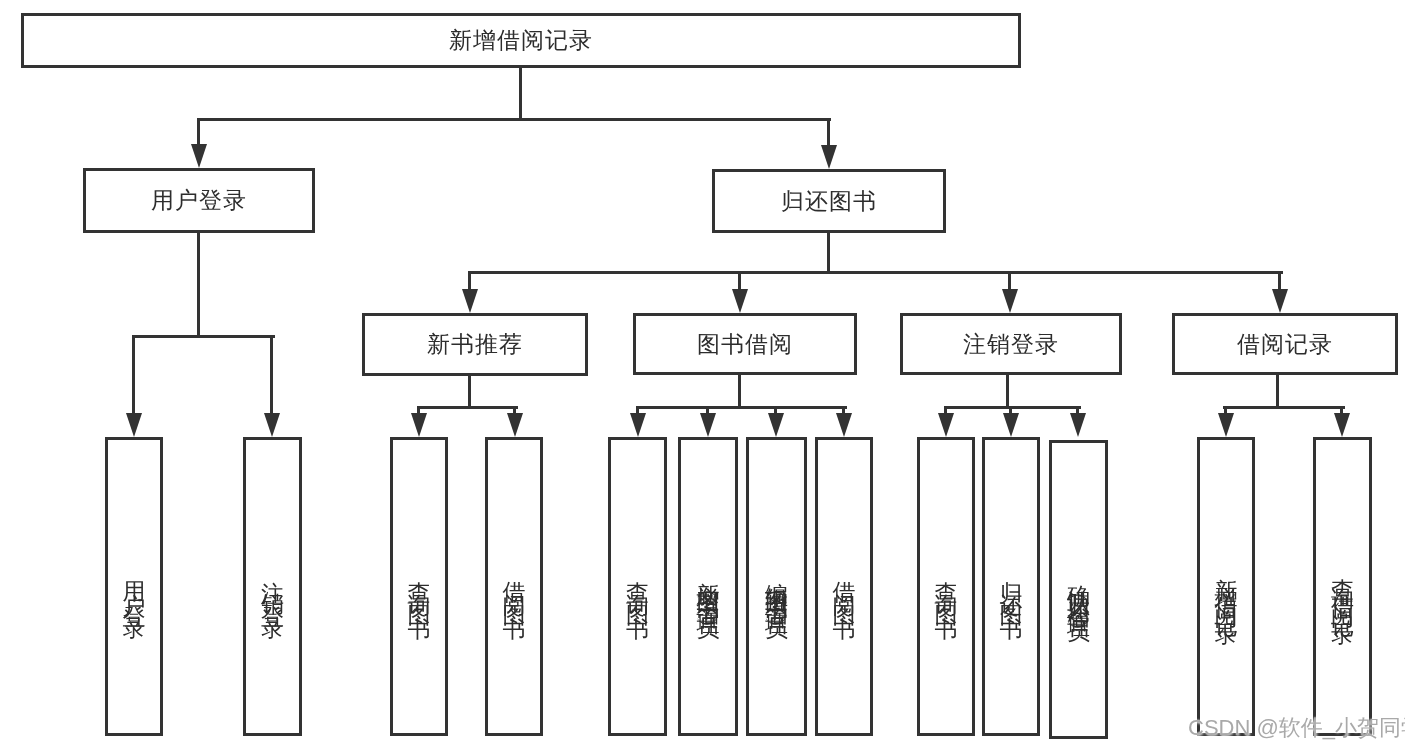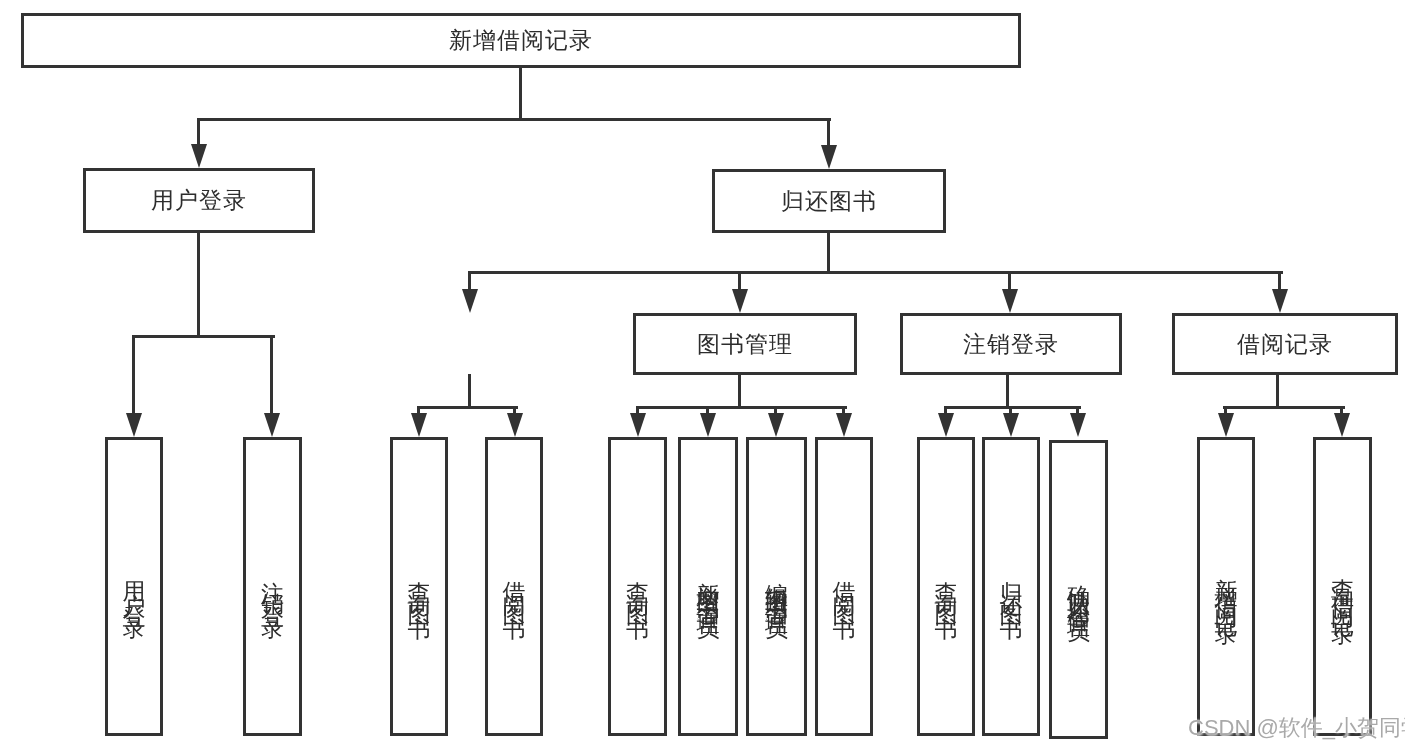--- a/index.html
+++ b/index.html
@@ -137,22 +137,25 @@
     <span class="hlabel">新增借阅记录</span>
   </div>
 
   <div class="box" style="left:83px; top:168px; width:232px; height:65px;">
     <span class="hlabel">用户登录</span>
   </div>
   <div class="box" style="left:712px; top:169px; width:234px; height:64px;">
     <span class="hlabel">归还图书</span>
   </div>
 
+  <div class="box" style="left:362px; top:313px; width:226px; height:63px;">
+    <span class="hlabel">新书推荐</span>
+  </div>
   <div class="box" style="left:633px; top:313px; width:224px; height:62px;">
-    <span class="hlabel">图书管理</span>
+    <span class="hlabel">图书借阅</span>
   </div>
   <div class="box" style="left:900px; top:313px; width:222px; height:62px;">
     <span class="hlabel">注销登录</span>
   </div>
   <div class="box" style="left:1172px; top:313px; width:226px; height:62px;">
     <span class="hlabel">借阅记录</span>
   </div>
 
   <div class="box leaf" style="left:105px; width:58px;">
     <span class="vtext">用户登录</span>

